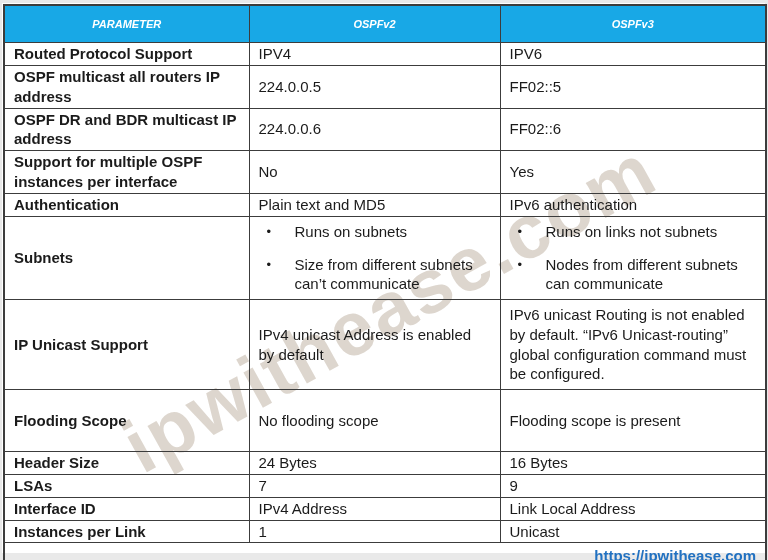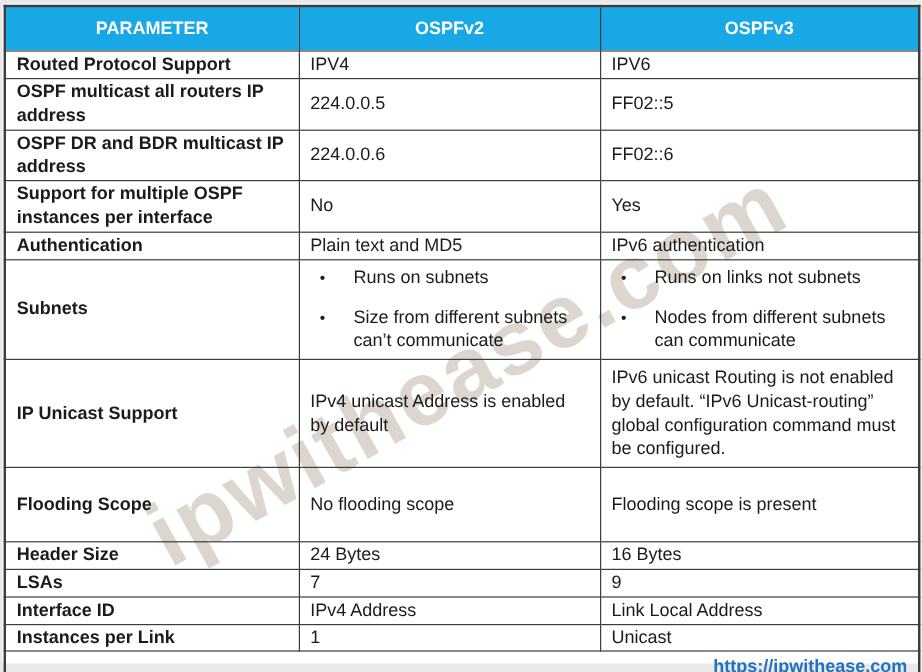--- a/index.html
+++ b/index.html
@@ -44,24 +44,25 @@
     vertical-align:middle;
     font-size:15px;
     color:#1b1b1b;
     line-height:1.32;
     background:transparent;
     overflow:hidden;
   }
   table.cmp th {
     background:#18a8e6;
     color:#ffffff;
-    font-size:15px;
+    font-size:11px;
     font-weight:bold;
     text-align:center;
     height:34px;
+    font-style:italic;
   }
   td.param { font-weight:bold; color:#141414; }
 
   tr.h23  { height:23px;margin-left:20px; }
   tr.h42  { height:42px; }
   tr.h22  { height:22px;margin-left:15px; }
   tr.h72  { height:72px; }
   tr.h90  { height:90px; }
   tr.h62  { height:62px;padding-left:23px; }
   tr.h21  { height:21px; }

